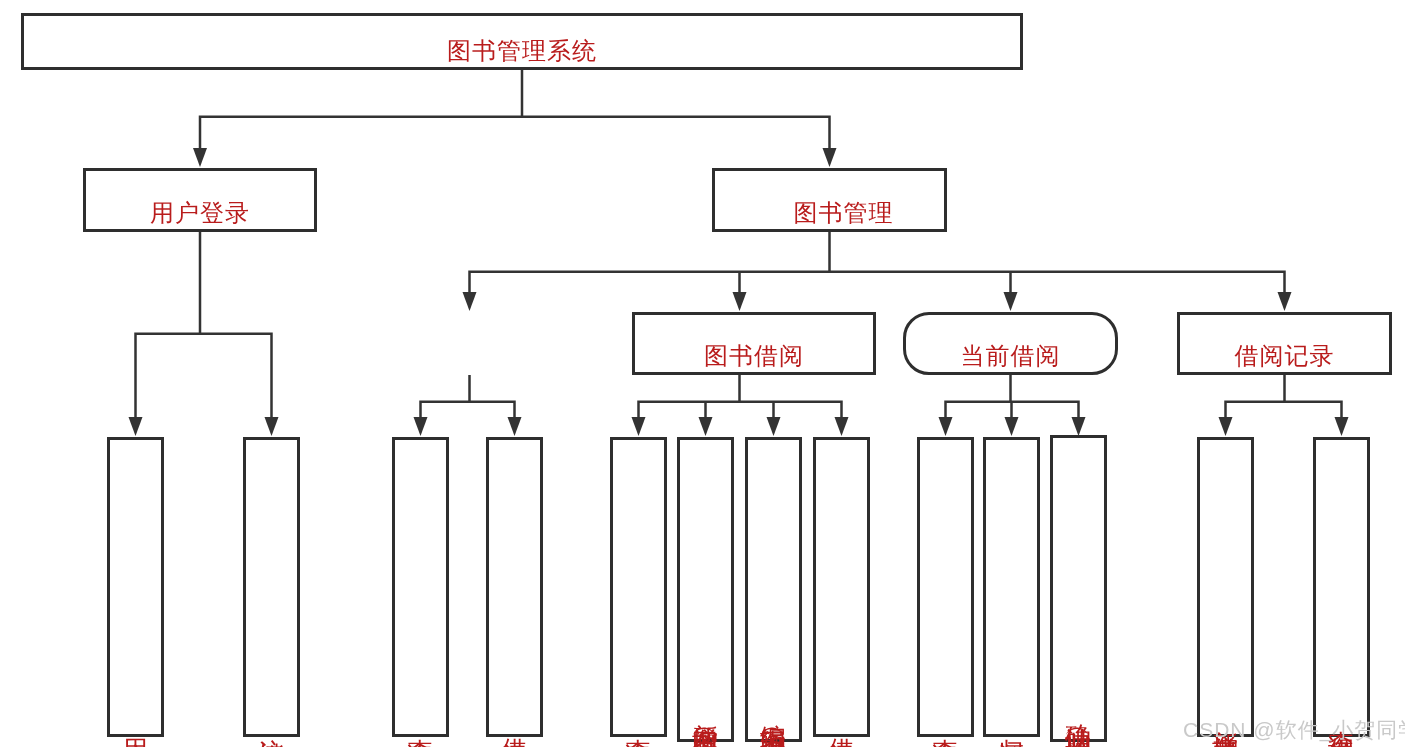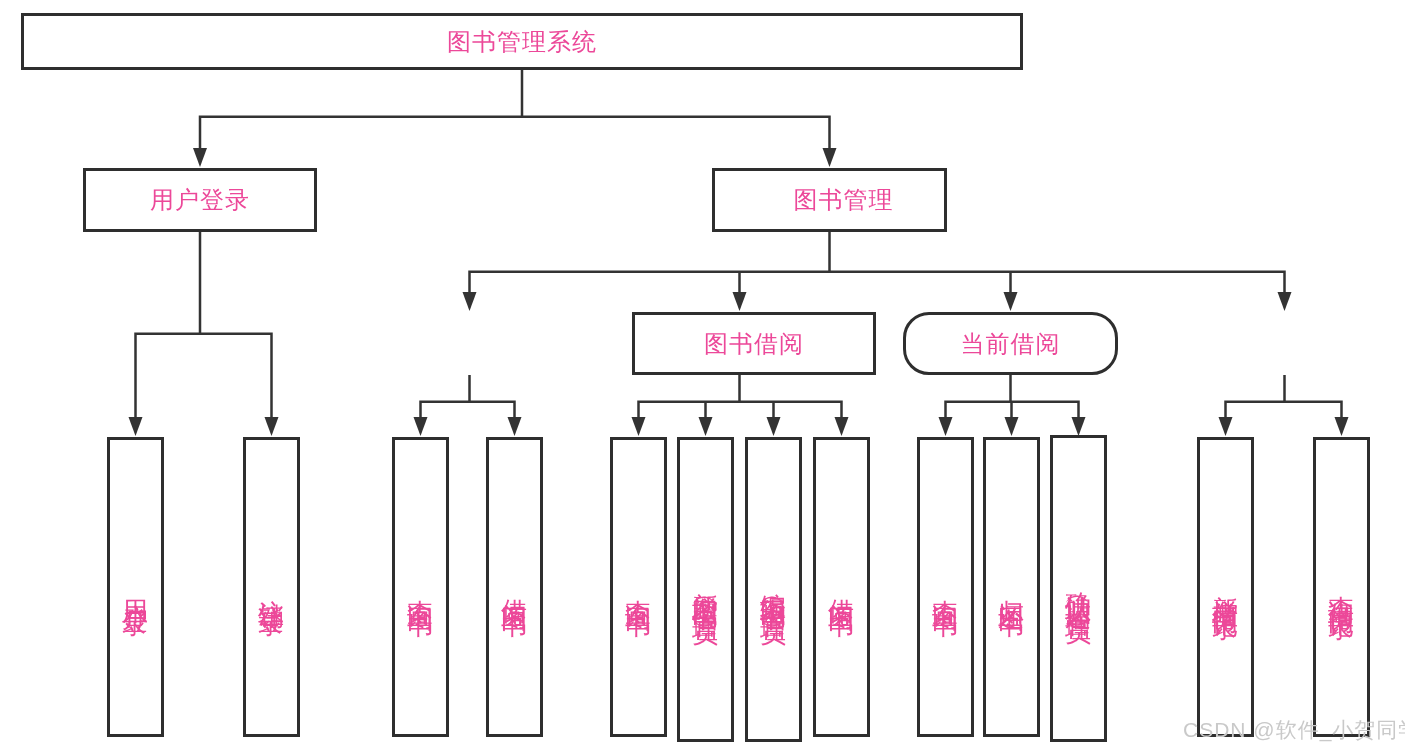--- a/index.html
+++ b/index.html
@@ -22,24 +22,24 @@
     width: 1405px;
     height: 747px;
     z-index: 1;
   }
   .box {
     position: absolute;
     box-sizing: border-box;
     background: #ffffff;
     border: 3px solid #2e2e2e;
     display: flex;
-    align-items: center;
+    align-items: flex-end;
     justify-content: center;
     z-index: 2;
-    color: #ec4899;
+    color: #b91c1c;
   }
   .hbox span {
     font-size: 24px;
     letter-spacing: 1px;
     white-space: nowrap;
   }
   .title-box span {
     font-size: 24px;
     letter-spacing: 1px;
   }
@@ -115,20 +115,23 @@
   <div class="box hbox" style="left:712px; top:168px; width:235px; height:64px;padding-left:28px;">
     <span>图书管理</span>
   </div>
 
   <div class="box hbox" style="left:632px; top:312px; width:244px; height:63px;">
     <span>图书借阅</span>
   </div>
   <div class="box hbox" style="left:903px; top:312px; width:215px; height:63px;border-radius:26px;">
     <span>当前借阅</span>
   </div>
+  <div class="box hbox" style="left:1177px; top:312px; width:215px; height:63px;">
+    <span>借阅记录</span>
+  </div>
 
   <div class="box vbox" style="left:107px; top:437px; width:57px; height:300px;">
     <span>用户登录</span>
   </div>
   <div class="box vbox" style="left:243px; top:437px; width:57px; height:300px;">
     <span>注销登录</span>
   </div>
 
   <div class="box vbox" style="left:392px; top:437px; width:57px; height:300px;">
     <span>查询图书</span>

